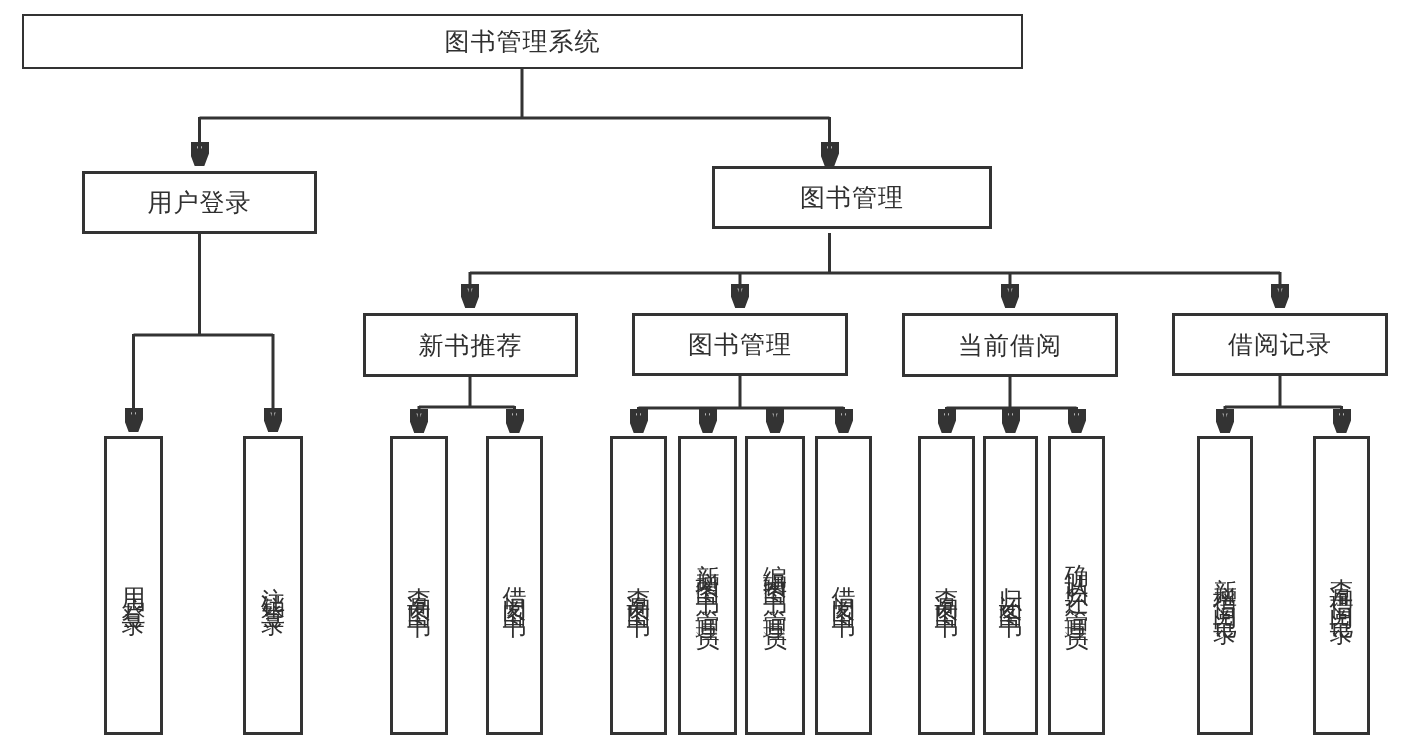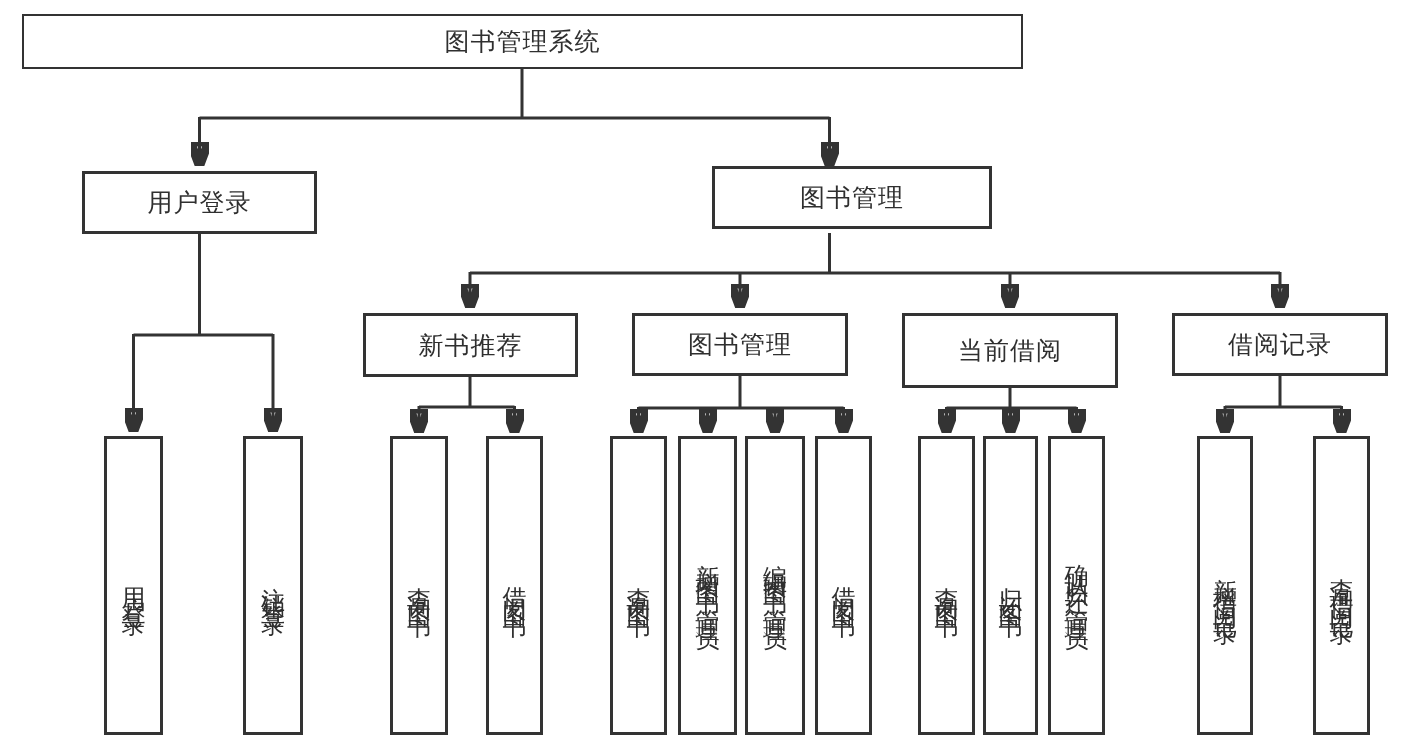--- a/index.html
+++ b/index.html
@@ -128,21 +128,21 @@
   <div class="box hbox" style="left:712px; top:166px; width:280px; height:63px;">
     <span>图书管理</span>
   </div>
 
   <div class="box hbox" style="left:363px; top:313px; width:215px; height:64px;">
     <span>新书推荐</span>
   </div>
   <div class="box hbox" style="left:632px; top:313px; width:216px; height:63px;">
     <span>图书管理</span>
   </div>
-  <div class="box hbox" style="left:902px; top:313px; width:216px; height:75px;">
+  <div class="box hbox" style="left:902px; top:313px; width:216px; height:64px;">
     <span>当前借阅</span>
   </div>
   <div class="box hbox" style="left:1172px; top:313px; width:216px; height:63px;">
     <span>借阅记录</span>
   </div>
 
   <div class="box leaf" style="left:104px; top:436px; width:59px; height:299px;">
     <span class="vtext">用户登录</span>
   </div>
   <div class="box leaf" style="left:243px; top:436px; width:60px; height:299px;">

